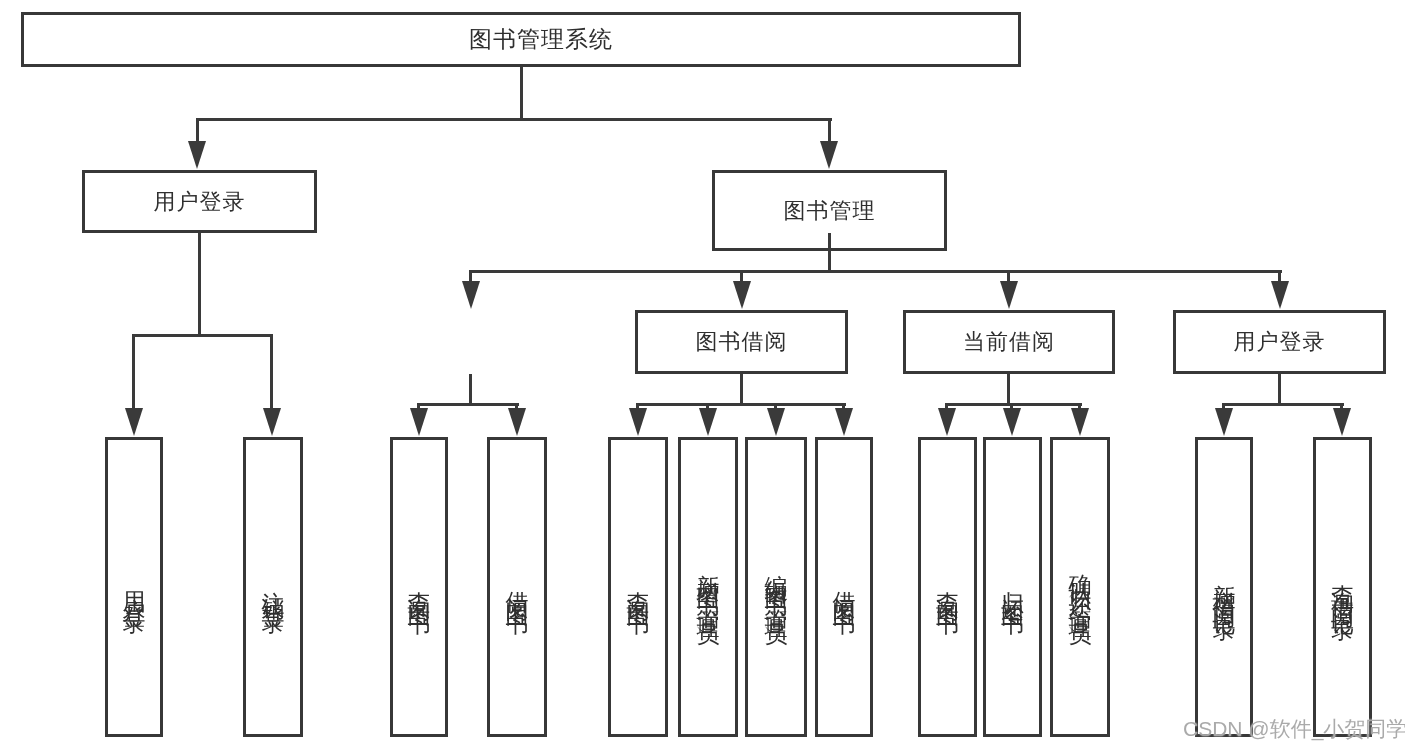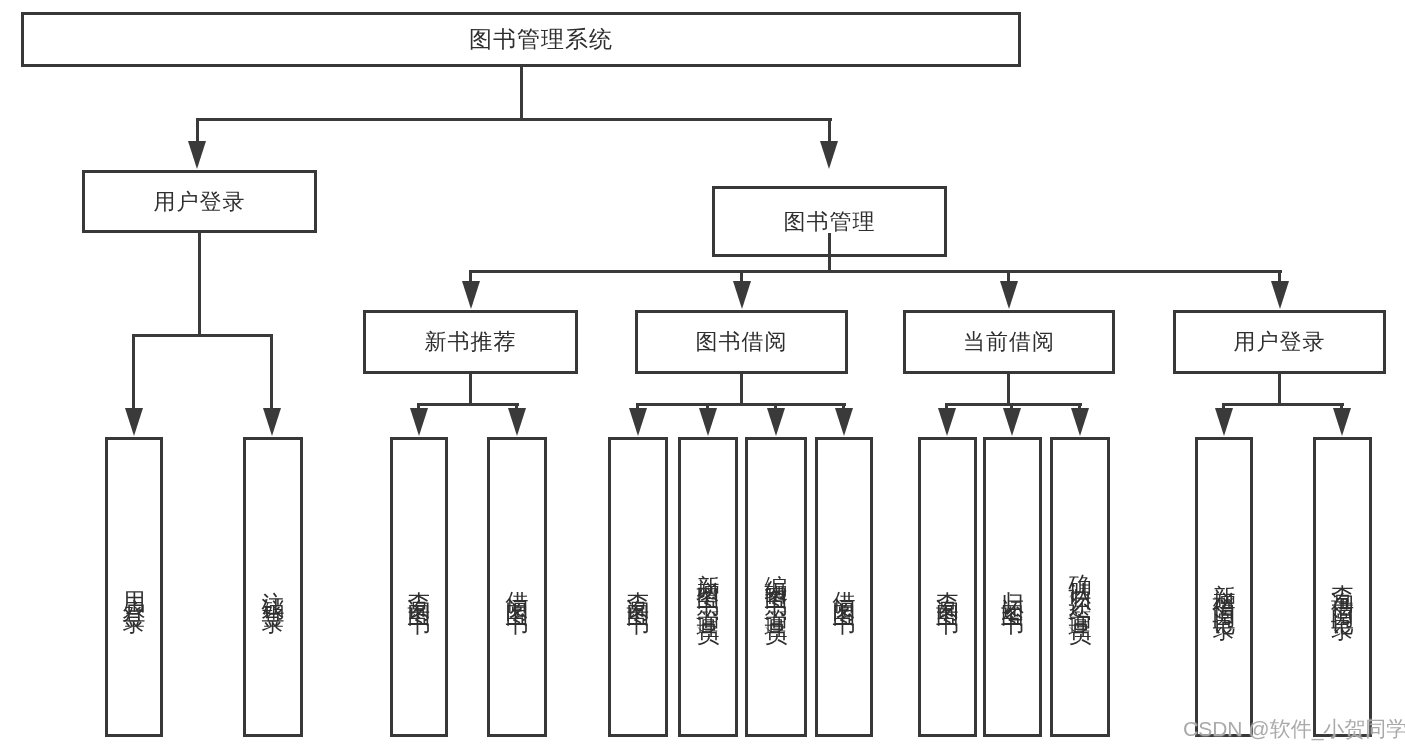--- a/index.html
+++ b/index.html
@@ -67,41 +67,40 @@
   <div class="box l1" style="left:21px;top:12px;width:1000px;height:55px;">图书管理系统</div>
 
   <div class="vl" style="left:520px;top:67px;height:51px;"></div>
   <div class="hl" style="left:196px;top:118px;width:636px;"></div>
   <div class="vl" style="left:196px;top:118px;height:26px;"></div>
   <div class="ah" style="left:188px;top:141px;"></div>
   <div class="vl" style="left:828px;top:118px;height:26px;"></div>
   <div class="ah" style="left:820px;top:141px;"></div>
 
   <div class="box" style="left:82px;top:170px;width:235px;height:63px;">用户登录</div>
-  <div class="box" style="left:712px;top:170px;width:235px;height:71px;margin-top:16px;">图书管理</div>
+  <div class="box" style="left:712px;top:170px;width:235px;height:81px;">图书管理</div>
 
   <div class="vl" style="left:198px;top:233px;height:103px;"></div>
   <div class="hl" style="left:132px;top:334px;width:141px;"></div>
   <div class="vl" style="left:132px;top:334px;height:76px;"></div>
   <div class="ah" style="left:125px;top:408px;"></div>
   <div class="vl" style="left:270px;top:334px;height:76px;"></div>
   <div class="ah" style="left:263px;top:408px;"></div>
 
   <div class="vl" style="left:828px;top:233px;height:39px;"></div>
   <div class="hl" style="left:469px;top:270px;width:813px;"></div>
   <div class="vl" style="left:469px;top:270px;height:14px;"></div>
   <div class="ah" style="left:462px;top:281px;"></div>
   <div class="vl" style="left:740px;top:270px;height:14px;"></div>
   <div class="ah" style="left:733px;top:281px;"></div>
   <div class="vl" style="left:1007px;top:270px;height:14px;"></div>
   <div class="ah" style="left:1000px;top:281px;"></div>
   <div class="vl" style="left:1278px;top:270px;height:14px;"></div>
   <div class="ah" style="left:1271px;top:281px;"></div>
 
-  <div class="box" style="left:363px;top:310px;width:215px;height:64px;">新书推荐</div>
   <div class="box" style="left:903px;top:310px;width:212px;height:64px;">当前借阅</div>
   <div class="box" style="left:635px;top:310px;width:213px;height:64px;">图书借阅</div>
   <div class="box" style="left:1173px;top:310px;width:213px;height:64px;">用户登录</div>
 
   <div class="vl" style="left:469px;top:374px;height:32px;"></div>
   <div class="hl" style="left:417px;top:403px;width:102px;"></div>
   <div class="vl" style="left:417px;top:403px;height:9px;"></div>
   <div class="ah" style="left:410px;top:408px;"></div>
   <div class="vl" style="left:515px;top:403px;height:9px;"></div>
   <div class="ah" style="left:508px;top:408px;"></div>

